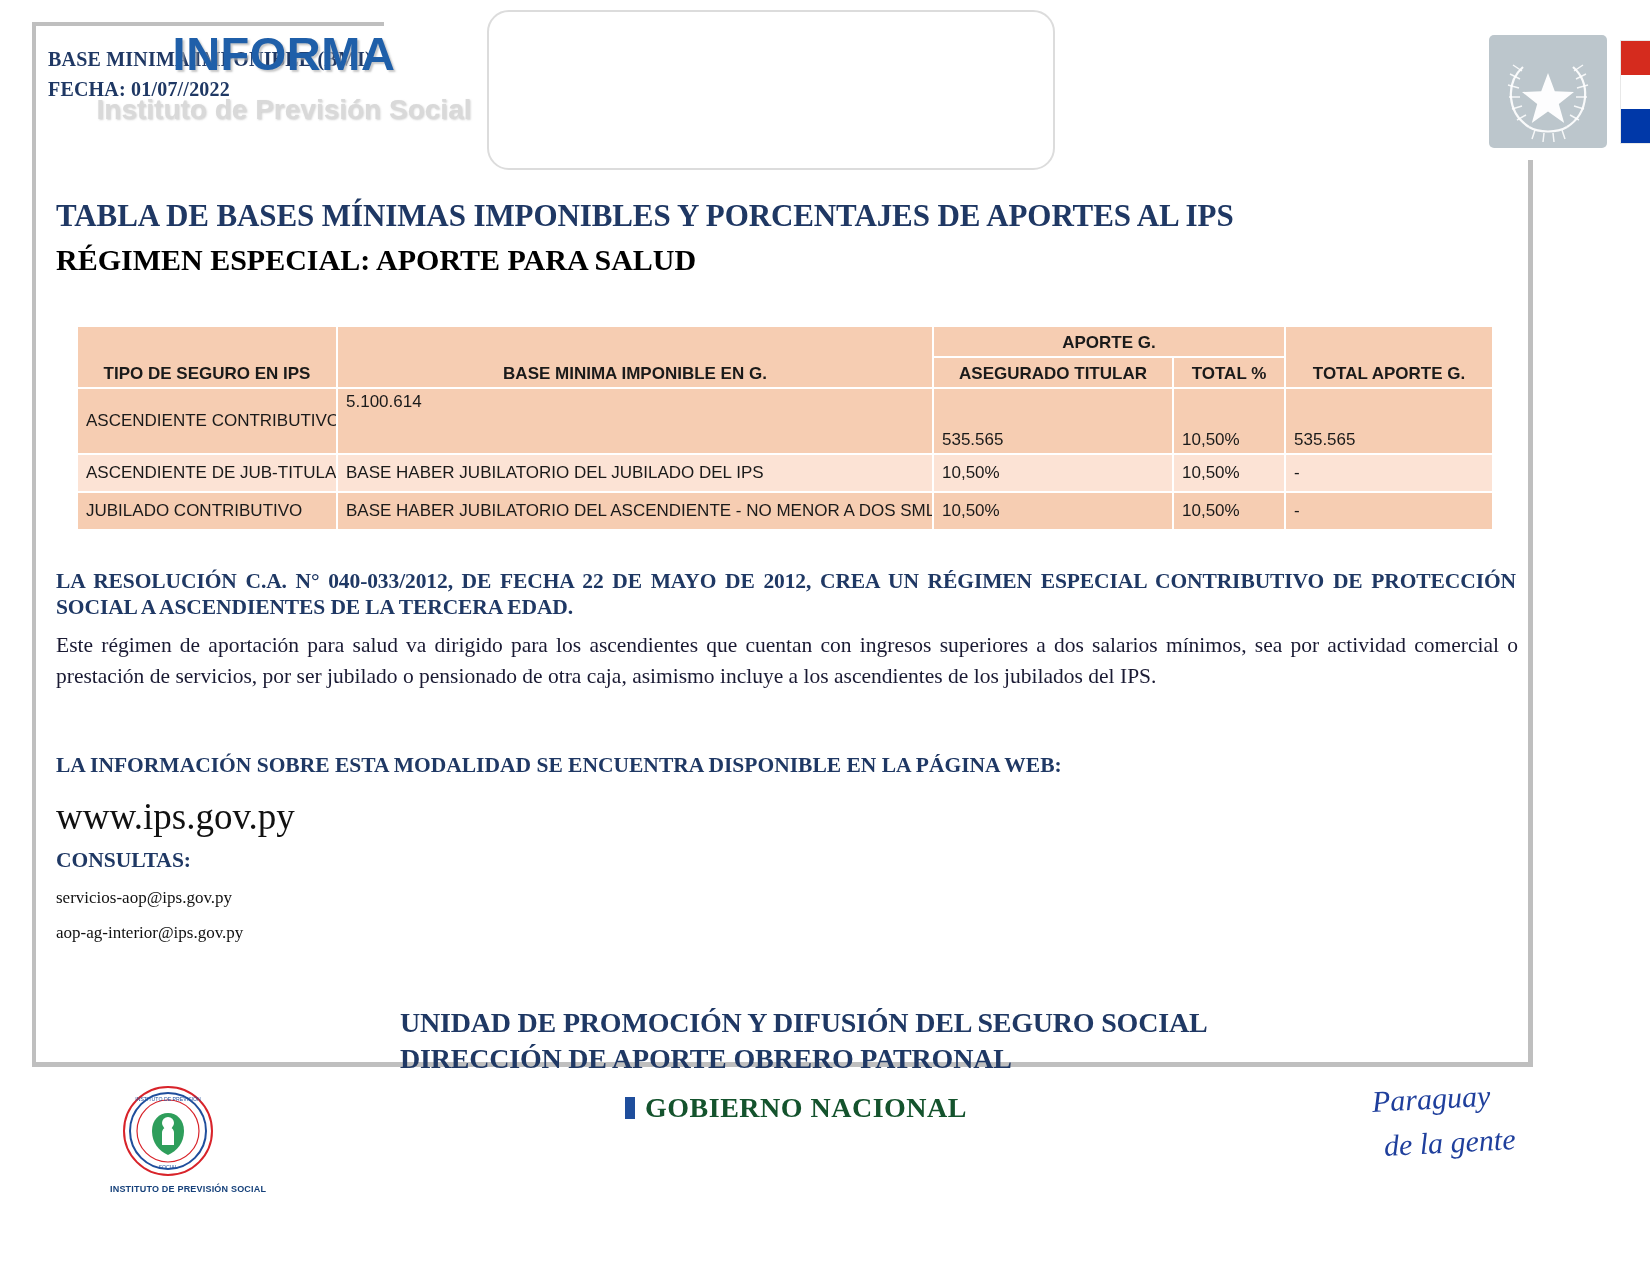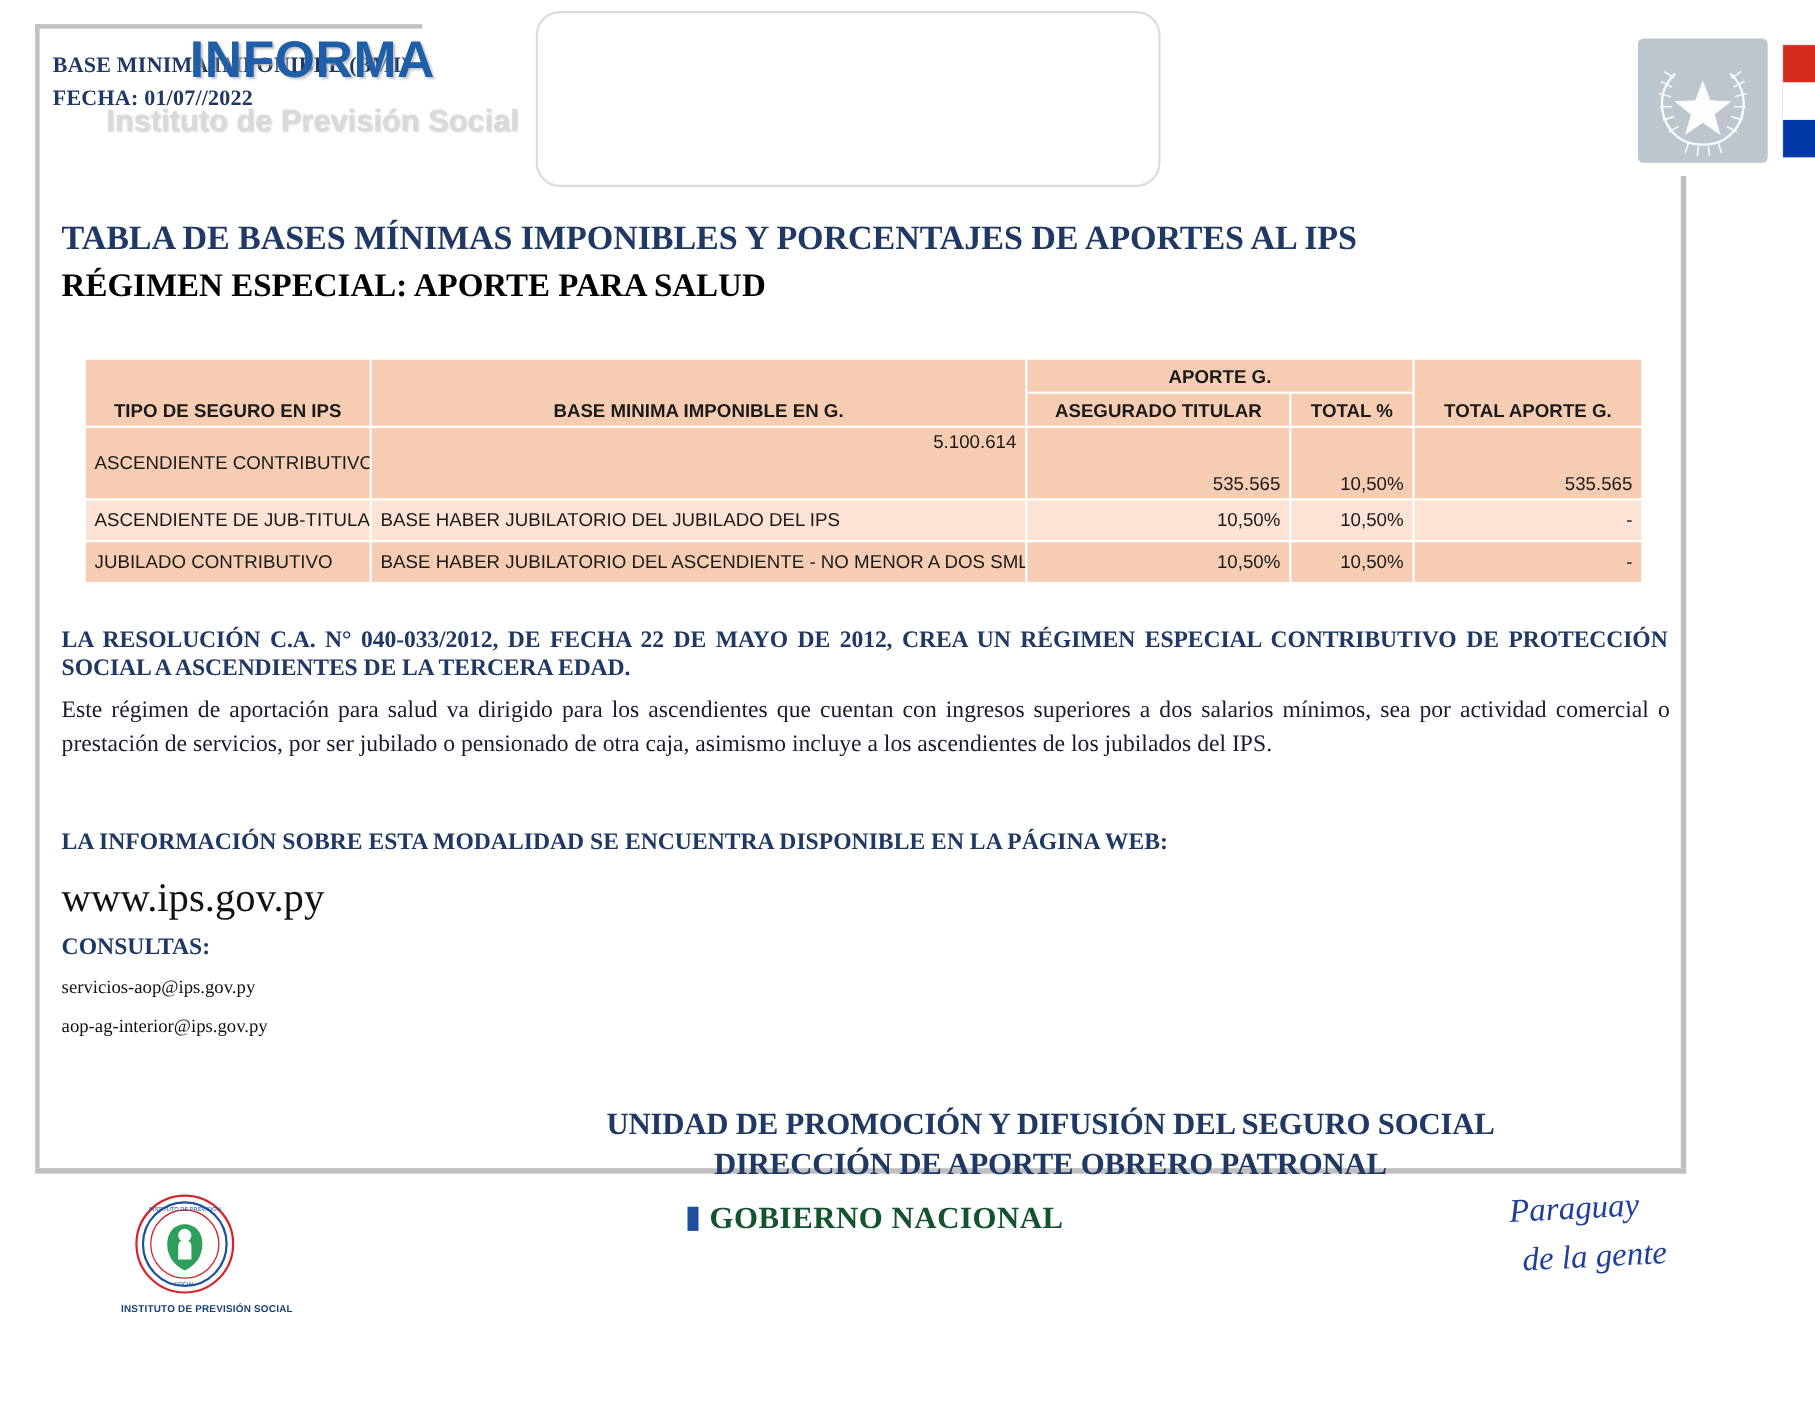--- a/index.html
+++ b/index.html
@@ -184,21 +184,21 @@
     font-weight: bold;
     text-align: center;
     background: #f6cdb2;
     height: 23px;
   }
   .th-tall { height: 48px; vertical-align: bottom; }
   .th-sub  { background: #fce3d5; }
   .row-dark td  { background: #f6cdb2; }
   .row-light td { background: #fce3d5; }
   .cell-left  { text-align: left; }
-  .cell-right { text-align: right; }
+  .cell-right { }
   .tall-row td { height: 58px; }
   .mid-row td  { height: 30px; }
   .valign-mid { vertical-align: middle !important; }
   .valign-top { vertical-align: top !important; }
 
   
   .resolution {
     position: absolute;
     left: 56px;
     top: 568px;
@@ -261,21 +261,21 @@
     line-height: 35px;
     color: #111111;
     white-space: nowrap;
   }
 
   .signature {
     position: absolute;
     left: 400px;
     top: 1005px;
     width: 1110px;
-    text-align: center;
+    text-align: left;
     font-family: "Liberation Serif", serif;
     font-weight: bold;
     font-size: 28px;
     line-height: 36px;
     color: #1f3864;
     letter-spacing: -0.2px;
   }
 
   
   .ips-seal {

